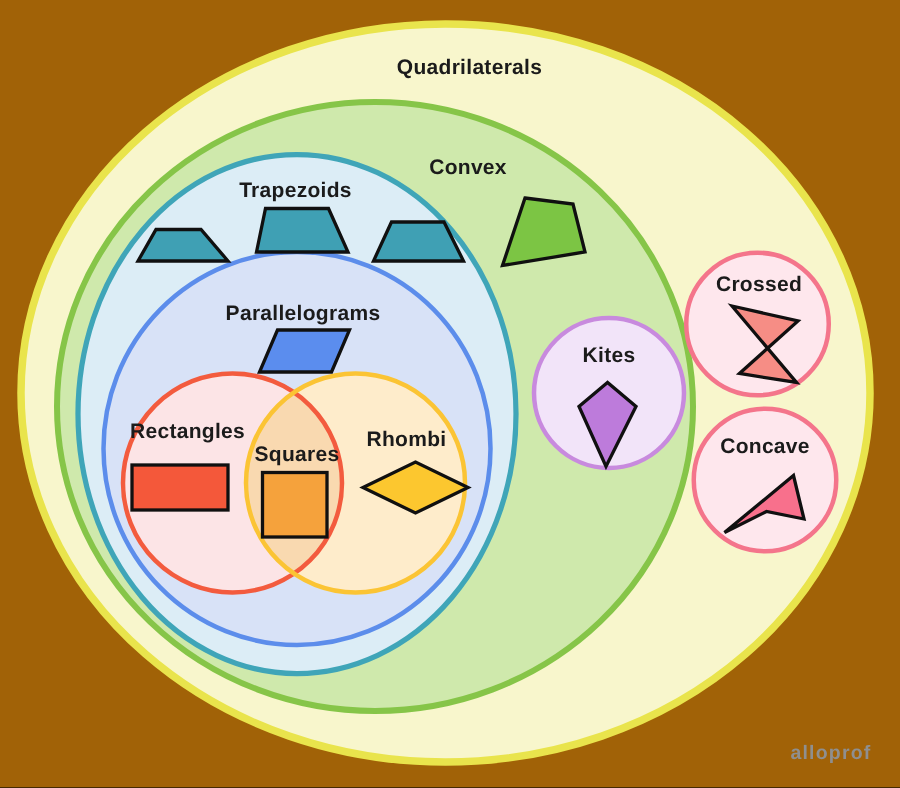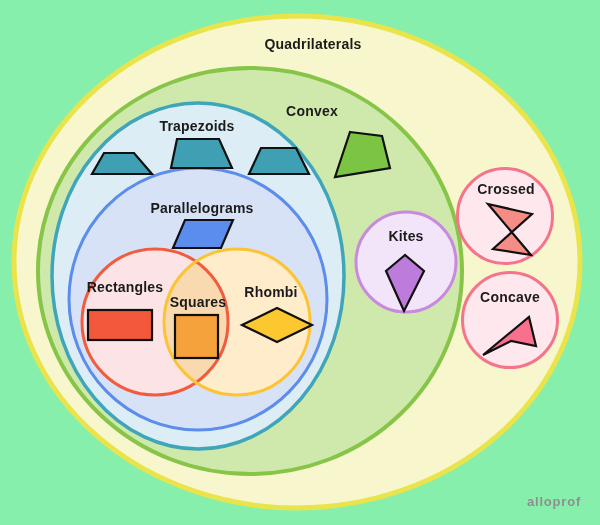--- a/index.html
+++ b/index.html
@@ -1,20 +1,20 @@
 <!DOCTYPE html>
 <html><head>
 <meta charset="utf-8">
 <style>
   html, body { margin: 0; padding: 0; background: #000; }
   .stage {
     position: relative;
     width: 600px;
     height: 525px;
-    background: #86efac;
+    background: #a16207;
     font-family: "Liberation Sans", "DejaVu Sans", sans-serif;
     text-decoration: underline;
   }
   svg { display: block; }
   .set-label {
     font-family: "Liberation Sans", "DejaVu Sans", sans-serif;
     font-size: 14px;
     font-weight: bold;
     fill: #1b1b1b;
     text-anchor: middle;

